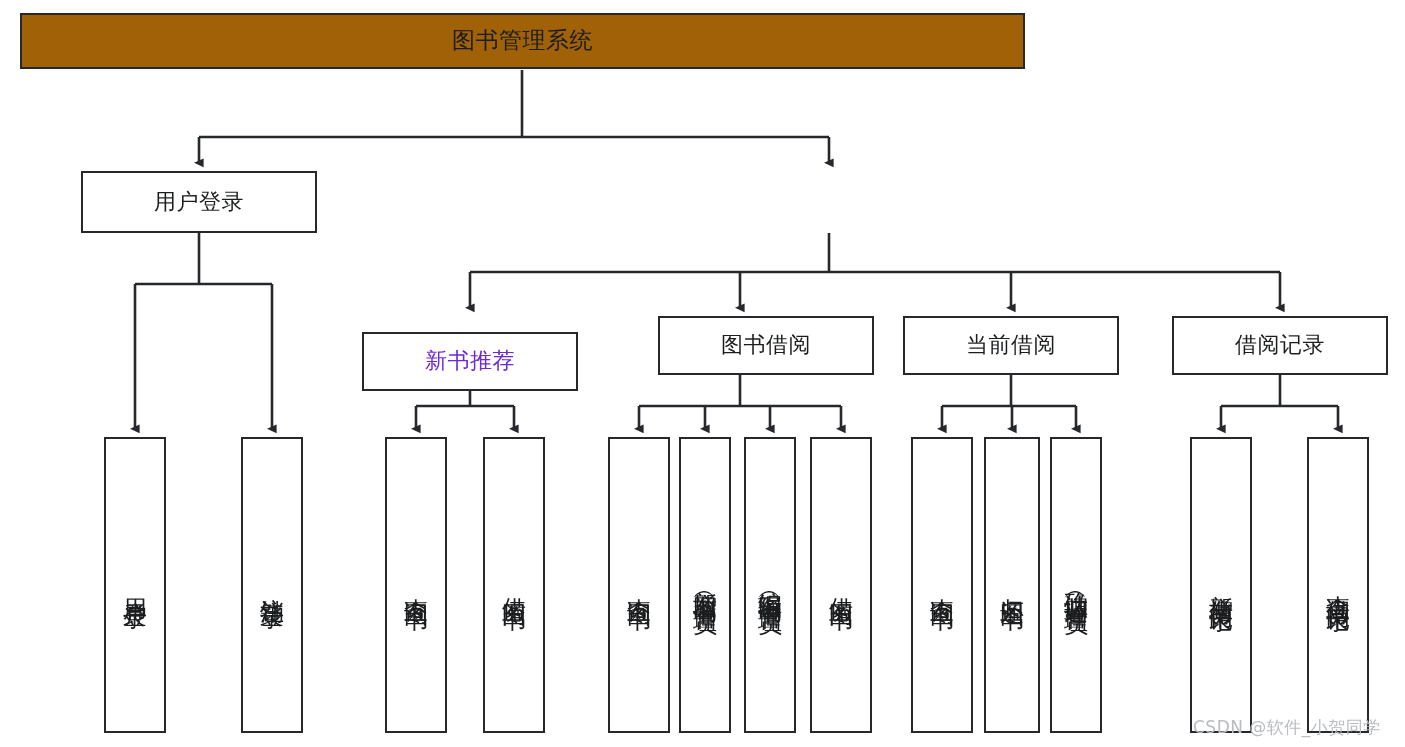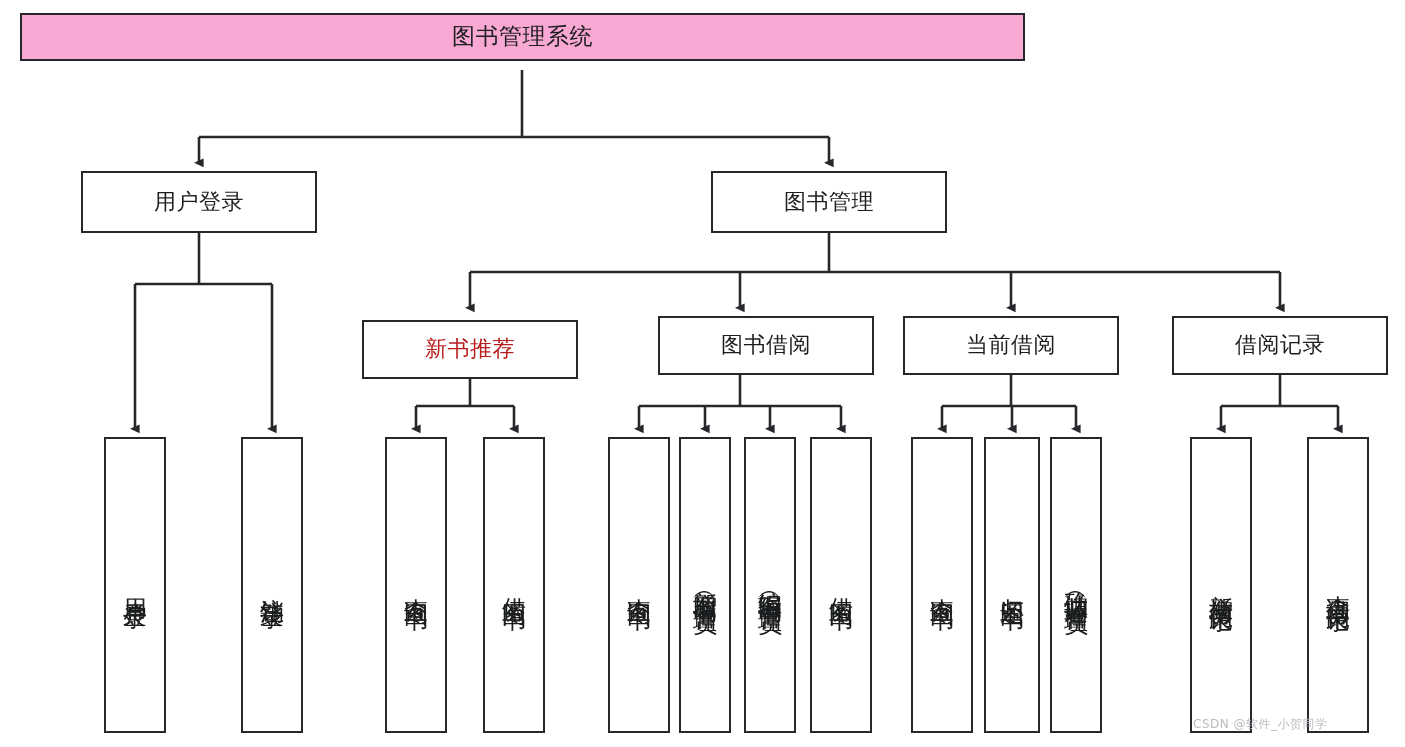--- a/index.html
+++ b/index.html
@@ -56,21 +56,21 @@
     justify-content: center;
     white-space: nowrap;
   }
   .node.vert .vlabel {
     writing-mode: vertical-rl;
     text-orientation: upright;
     display: block;
   }
   .watermark {
     position: absolute;
-    font-size: 12px;
+    font-size: 17px;
     color: #b9bcc0;
     white-space: nowrap;
     letter-spacing: 0.5px;
     user-select: none;
     text-align: right;
   }
 </style>
 </head>
 <body>
 
@@ -120,32 +120,29 @@
       <path d="M 1012 406 L 1012 429" marker-end="url(#arrow)"></path>
       <path d="M 1076 406 L 1076 429" marker-end="url(#arrow)"></path>
 
       <path d="M 1280 375 L 1280 406"></path>
       <path d="M 1221 406 L 1338 406"></path>
       <path d="M 1221 406 L 1221 429" marker-end="url(#arrow)"></path>
       <path d="M 1338 406 L 1338 429" marker-end="url(#arrow)"></path>
     </g>
   </svg>
 
-  <div class="node horiz root" style="left: 20px; top: 13px; width: 1005px; height: 48px; border-color: rgb(38, 40, 43); background: #f9a8d4; color: rgb(27, 29, 31);">
+  <div class="node horiz root" style="left: 20px; top: 13px; width: 1005px; height: 56px; border-color: rgb(38, 40, 43); background: #a16207; color: rgb(27, 29, 31);">
     <span>图书管理系统</span>
   </div>
 
   <div class="node horiz" style="left: 81px; top: 171px; width: 236px; height: 62px; border-color: rgb(38, 40, 43); background: rgb(255, 255, 255); color: rgb(27, 29, 31);">
     <span>用户登录</span>
   </div>
-  <div class="node horiz" style="left: 711px; top: 171px; width: 236px; height: 62px; border-color: rgb(38, 40, 43); background: rgb(255, 255, 255); color: rgb(27, 29, 31);">
-    <span>图书管理</span>
-  </div>
 
-  <div class="node horiz" style="left: 362px; top: 320px; width: 216px; height: 59px; border-color: rgb(38, 40, 43); background: rgb(255, 255, 255); color: #b91c1c;">
+  <div class="node horiz" style="left: 362px; top: 332px; width: 216px; height: 59px; border-color: rgb(38, 40, 43); background: rgb(255, 255, 255); color: #6d28d9;">
     <span>新书推荐</span>
   </div>
   <div class="node horiz" style="left: 658px; top: 316px; width: 216px; height: 59px; border-color: rgb(38, 40, 43); background: rgb(255, 255, 255); color: rgb(27, 29, 31);">
     <span>图书借阅</span>
   </div>
   <div class="node horiz" style="left: 1172px; top: 316px; width: 216px; height: 59px; border-color: rgb(38, 40, 43); background: rgb(255, 255, 255); color: rgb(27, 29, 31);">
     <span>借阅记录</span>
   </div>
   <div class="node horiz" style="left: 903px; top: 316px; width: 216px; height: 59px; border-color: rgb(38, 40, 43); background: rgb(255, 255, 255); color: rgb(27, 29, 31);">
     <span>当前借阅</span>

